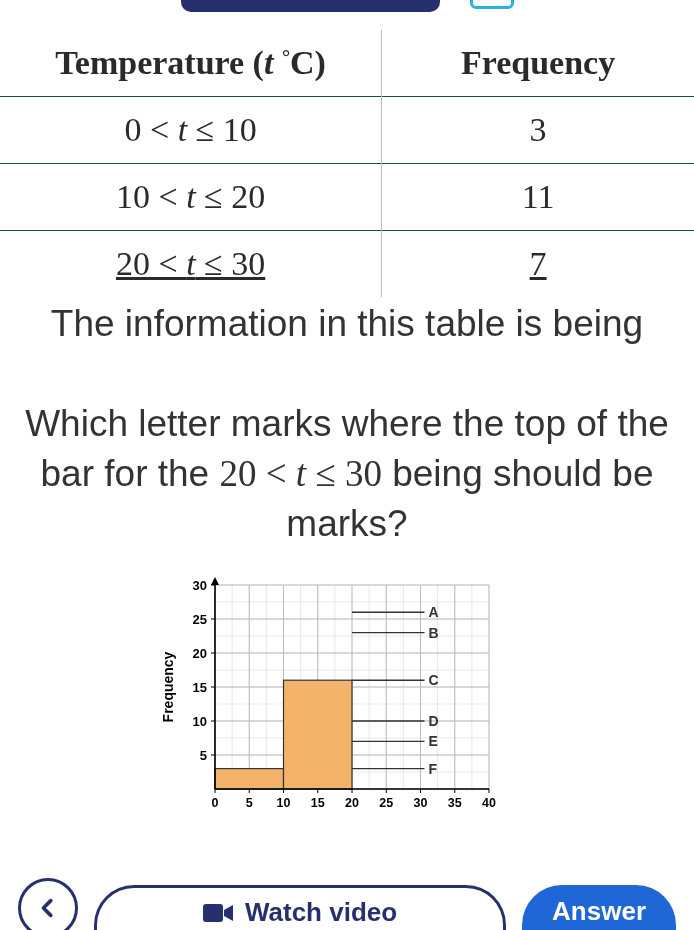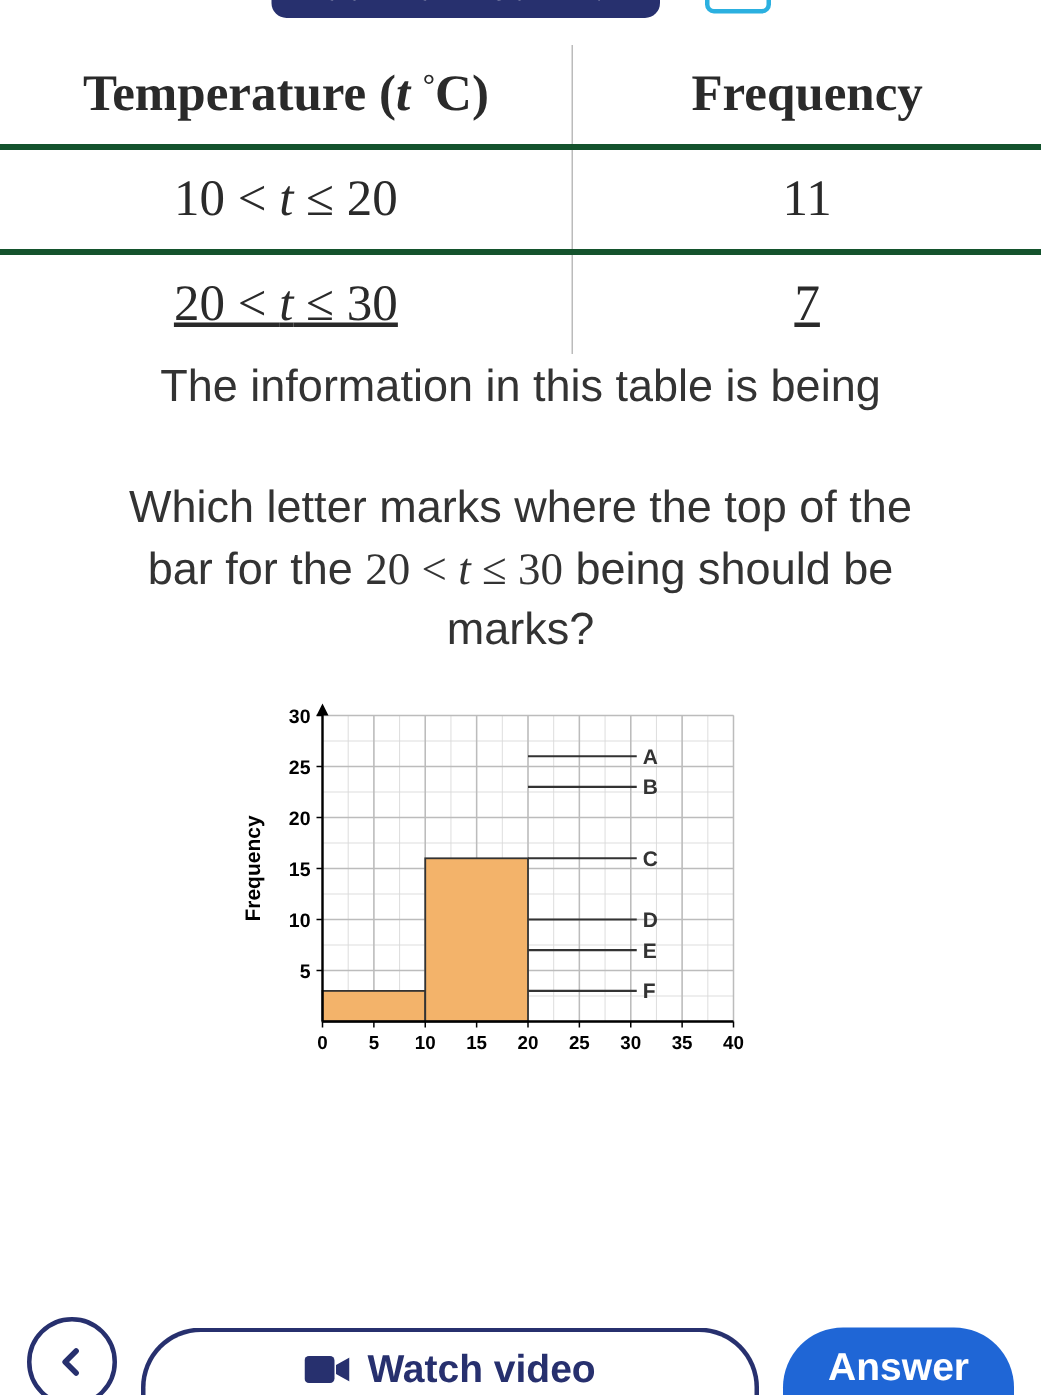--- a/index.html
+++ b/index.html
@@ -50,31 +50,31 @@
   table.freq th, table.freq td {
     font-family: "Times New Roman", Times, serif;
     font-size: 34px;
     padding: 14px 10px;
     text-align: center;
     font-weight: 400;
   }
   table.freq th {
     font-weight: 700;
   }
-  table.freq tr { border-bottom: 4px solid #14532d; }
+  table.freq tr { border-bottom: 1px solid #14532d; }
   table.freq tr:last-child { border-bottom: none; text-decoration: underline; }
   table.freq td:first-child, table.freq th:first-child {
     border-right: 1px solid #bbb;
     width: 55%;
   }
   .math-i { font-style: italic; }
   .deg { font-size: 0.6em; vertical-align: 10px; }
 
   .question {
-    font-size: 30px;
+    font-size: 37px;
     text-align: center;
     line-height: 1.35;
     padding: 2px 6px 0 6px;
     color: #333;
   }
   .question .math {
     font-family: "Times New Roman", Times, serif;
   }
 
   .chart-wrap {
@@ -143,20 +143,24 @@
       <path d="M17 22 l4 4 l9 -12" fill="none" stroke="#17a840" stroke-width="4" stroke-linecap="round" stroke-linejoin="round"></path>
     </svg>
   </div>
 </div>
 
 <table class="freq">
   <tbody>
       <tr>
     <th>Temperature (<span class="math-i">t</span>&nbsp;<span class="deg">°</span>C)</th>
     <th>Frequency</th>
+  </tr>
+  <tr>
+    <td>0 &lt; <span class="math-i">t</span> ≤ 10</td>
+    <td>3</td>
   </tr>
   <tr>
     <td>10 &lt; <span class="math-i">t</span> ≤ 20</td>
     <td>11</td>
   </tr>
   <tr>
     <td>20 &lt; <span class="math-i">t</span> ≤ 30</td>
     <td>7</td>
   </tr>
 </tbody>

